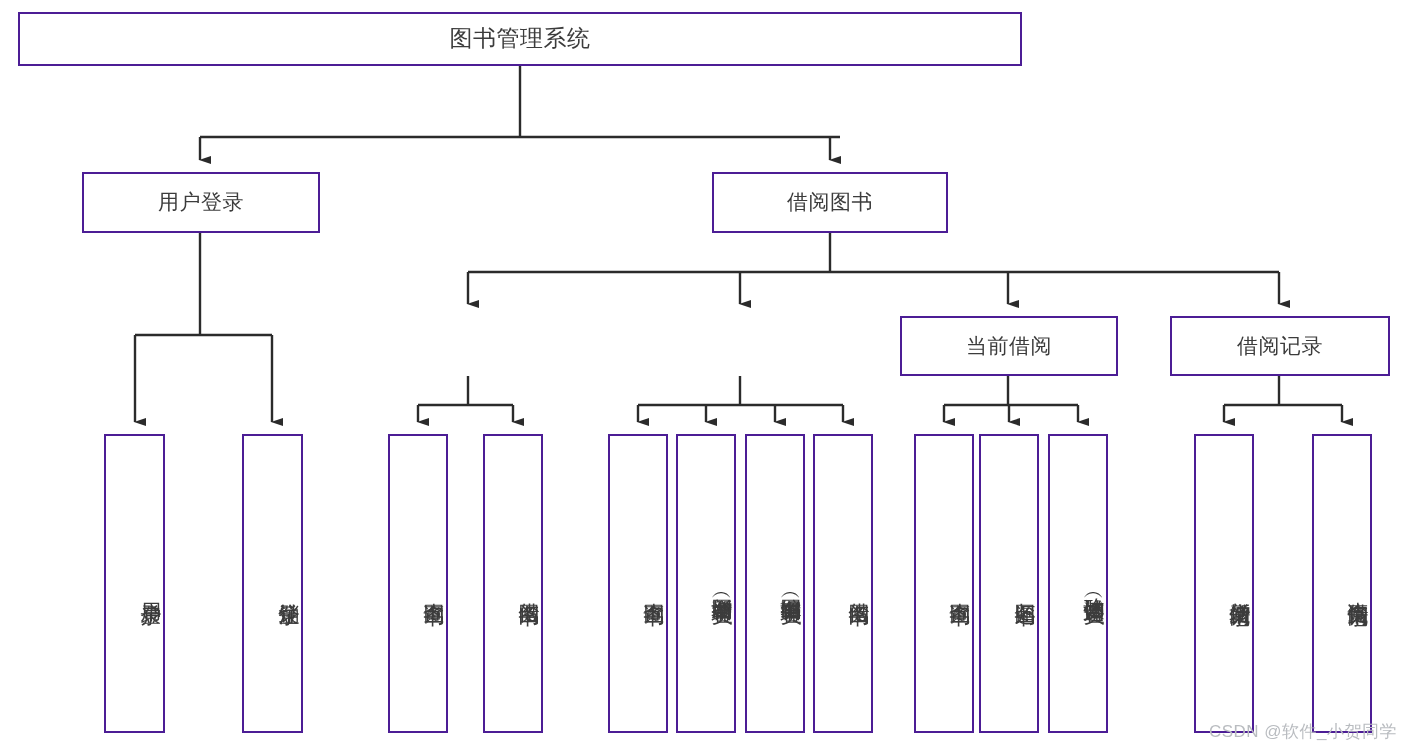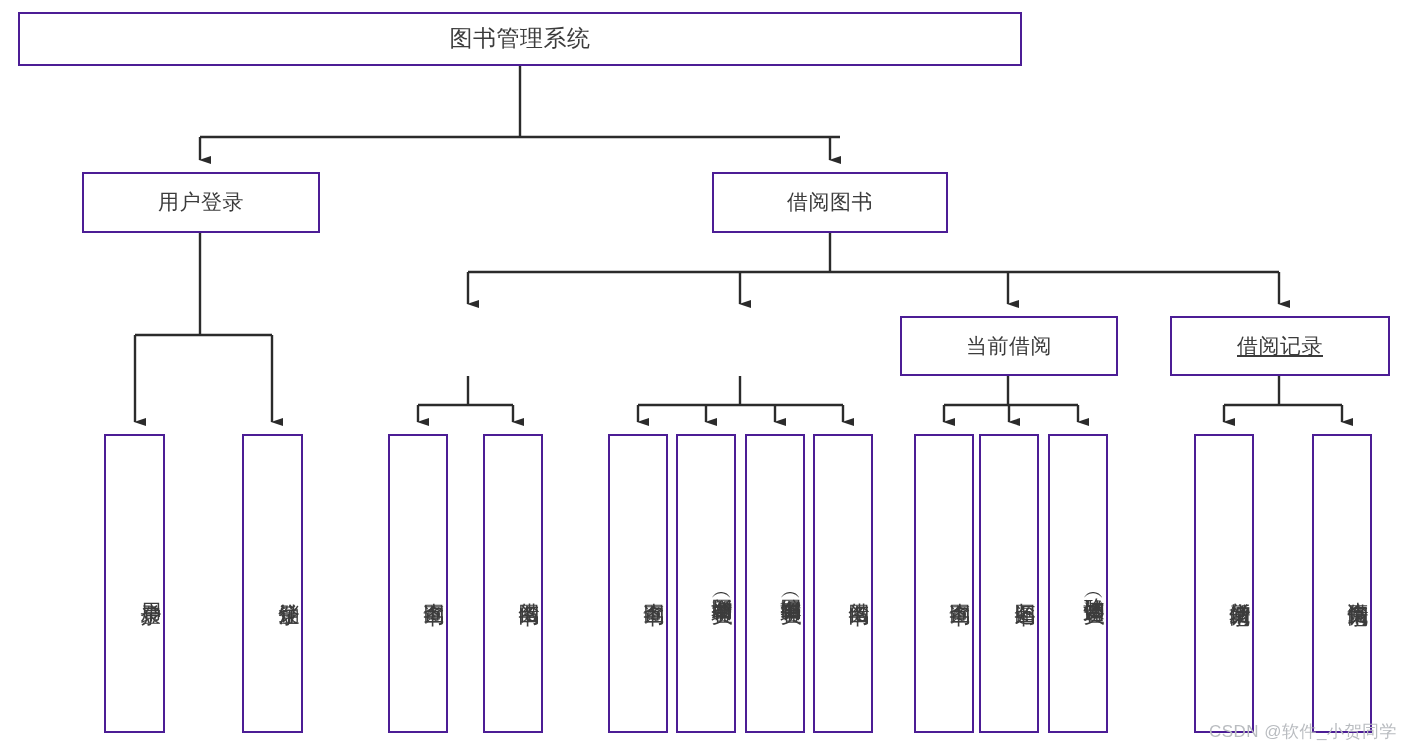--- a/index.html
+++ b/index.html
@@ -123,21 +123,21 @@
       <path d="M1342,405 L1342,422" marker-end="url(#arrow)"></path>
     </g>
   </svg>
 
   <div class="node h root" style="left:18px; top:12px; width:1004px; height:54px;">图书管理系统</div>
 
   <div class="node h" style="left:82px; top:172px; width:238px; height:61px;">用户登录</div>
   <div class="node h" style="left:712px; top:172px; width:236px; height:61px;">借阅图书</div>
 
   <div class="node h" style="left:900px; top:316px; width:218px; height:60px;">当前借阅</div>
-  <div class="node h" style="left:1170px; top:316px; width:220px; height:60px;text-decoration:underline;">借阅记录</div>
+  <div class="node h" style="left:1170px; top:316px; width:220px; height:60px;">借阅记录</div>
 
   <div class="node v" style="left:104px; top:434px; width:61px; height:299px;">用户登录</div>
   <div class="node v" style="left:242px; top:434px; width:61px; height:299px;">注销登录</div>
 
   <div class="node v" style="left:388px; top:434px; width:60px; height:299px;">查询图书</div>
   <div class="node v" style="left:483px; top:434px; width:60px; height:299px;">借阅图书</div>
 
   <div class="node v" style="left:608px; top:434px; width:60px; height:299px;">查询图书</div>
   <div class="node v pad" style="left:676px; top:434px; width:60px; height:299px;">新增图书（管理员）</div>
   <div class="node v pad" style="left:745px; top:434px; width:60px; height:299px;">编辑图书（管理员）</div>

